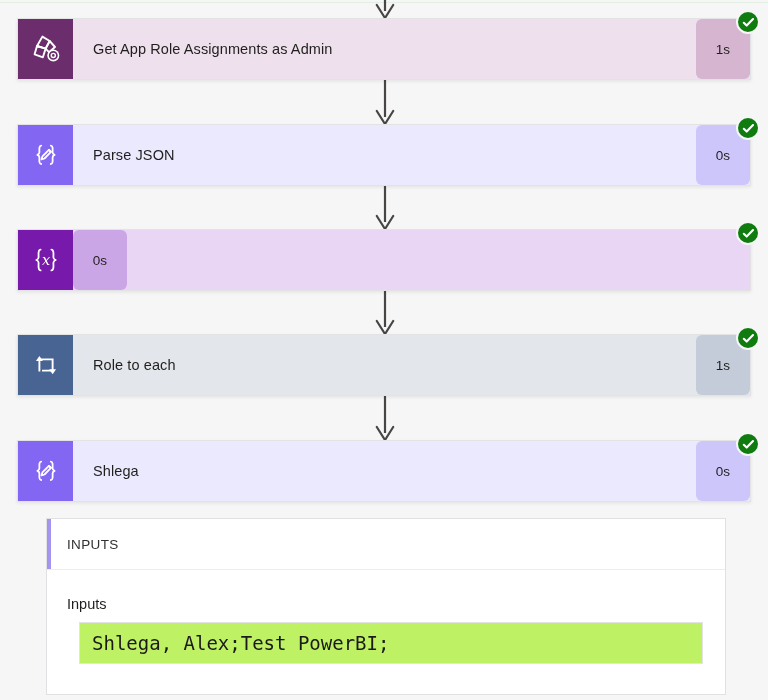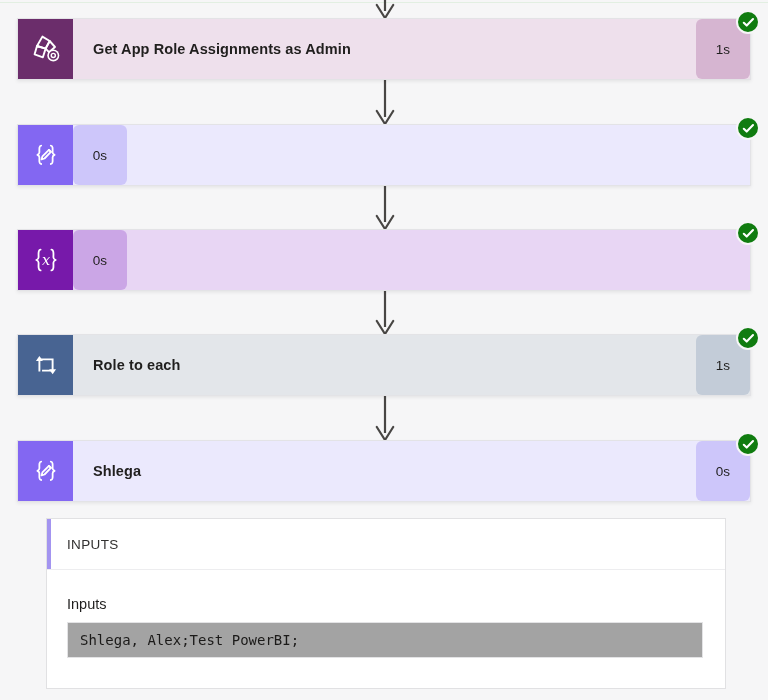--- a/index.html
+++ b/index.html
@@ -67,21 +67,20 @@
 
   .action-title {
     flex: 1;
     display: flex;
     align-items: center;
     padding-left: 20px;
     font-size: 14.5px;
     color: #201f1e;
     letter-spacing: 0.1px;
     white-space: nowrap;
-    font-weight: bold;
   }
 
   .action-duration {
     width: 54px;
     min-width: 54px;
     display: flex;
     align-items: center;
     justify-content: center;
     font-size: 13.5px;
     color: #201f1e;
@@ -140,28 +139,29 @@
   .details-body {
     padding: 26px 22px 30px 20px;
   }
   .field-label {
     font-size: 14.5px;
     color: #201f1e;
     margin-bottom: 10px;
   }
   .field-value-box {
     border: 1px solid #e3e3e5;
-    background: #a3a3a3;
+    background: #bef264;
     padding: 9px 12px;
     font-family: "DejaVu Sans Mono", "Liberation Mono", monospace;
-    font-size: 14px;
+    font-size: 19px;
     color: #1b1a19;
     box-sizing: border-box;
     white-space: pre;
     overflow: hidden;
+    margin-left: 12px;
   }
 </style>
 </head>
 <body>
 
 <div id="page">
 
   <div class="top-rule"></div>
 
   <div id="connectors">
@@ -222,20 +222,21 @@
         <div class="action-icon" style="background: rgb(131, 103, 242);">
           <svg width="34" height="34" viewBox="0 0 34 34" aria-hidden="true">
             <g fill="none" stroke="#ffffff" stroke-width="1.8" stroke-linecap="round" stroke-linejoin="round">
               <path d="M12.2 7.6 C9.8 7.6 10.4 12.2 10.4 14.2 C10.4 16.0 8.4 16.8 8.4 16.8 C8.4 16.8 10.4 17.6 10.4 19.4 C10.4 21.4 9.8 26.0 12.2 26.0"></path>
               <path d="M21.8 7.6 C24.2 7.6 23.6 12.2 23.6 14.2 C23.6 16.0 25.6 16.8 25.6 16.8 C25.6 16.8 23.6 17.6 23.6 19.4 C23.6 21.4 24.2 26.0 21.8 26.0"></path>
               <path d="M19.9 11.9 L21.9 13.9"></path>
               <path d="M19.9 11.9 L13.4 18.4 L12.5 21.4 L15.5 20.5 L21.9 13.9 Z"></path>
             </g>
           </svg>
         </div>
+        <div class="action-title">Parse JSON</div>
         <div class="action-duration" style="background: rgb(205, 198, 250);">0s</div>
         <div class="status-badge" title="Succeeded" style="background: rgb(16, 124, 16);">
           <svg width="13" height="13" viewBox="0 0 13 13" aria-hidden="true">
             <path d="M1.8 6.8 L4.7 9.6 L11.0 3.1" fill="none" stroke="#ffffff" stroke-width="2.1" stroke-linecap="round" stroke-linejoin="round"></path>
           </svg>
         </div>
       </div>
       <div class="action-card" style="top: 229px; background: rgb(232, 214, 244);">
         <div class="action-icon" style="background: rgb(119, 25, 170);">
           <svg width="34" height="34" viewBox="0 0 34 34" aria-hidden="true">

